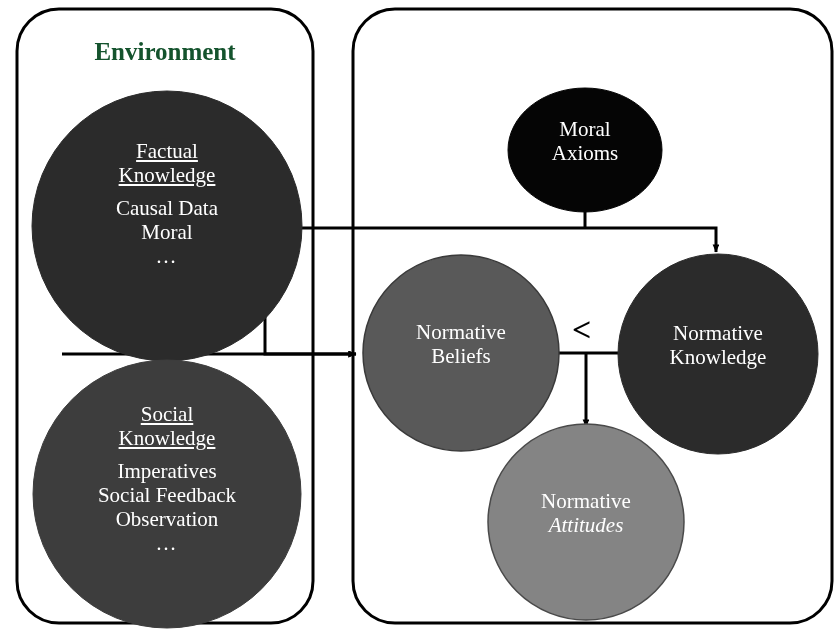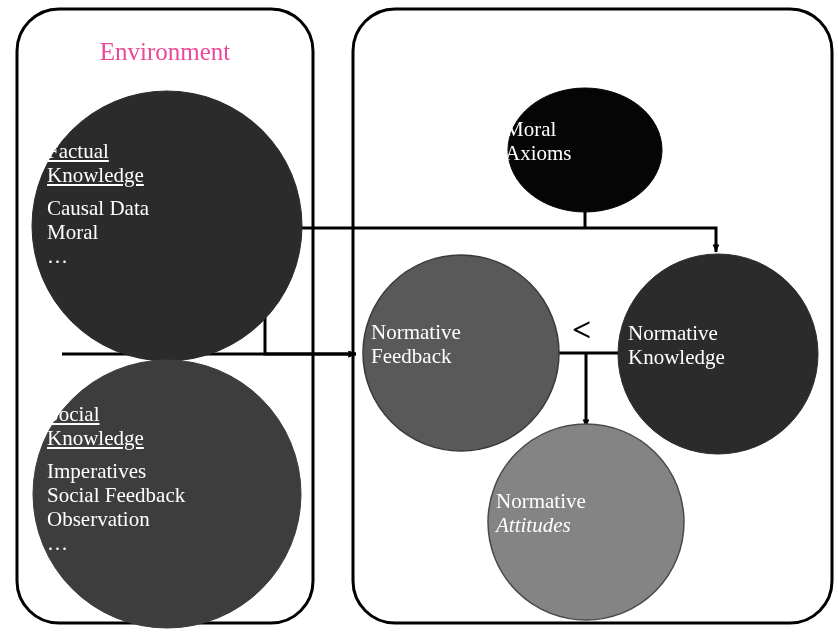--- a/index.html
+++ b/index.html
@@ -19,34 +19,34 @@
   }
   #diagram-svg {
     position: absolute;
     left: 0;
     top: 0;
     width: 838px;
     height: 637px;
   }
   .panel-title {
     position: absolute;
-    font-weight: normal;
+    font-weight: bold;
     font-size: 25px;
-    color: #ec4899;
+    color: #14532d;
     text-align: center;
     white-space: nowrap;
     letter-spacing: 0px;
   }
   #panel-title-environment { left: 17px; top: 38px; width: 296px; }
   #panel-title-epistemics  { left: 353px; top: 38px; width: 479px; }
 
   .node-label {
     position: absolute;
     color: #ffffff;
-    text-align: left;
+    text-align: center;
     line-height: 1.14;
     white-space: nowrap;
     pointer-events: none;
   }
   .node-heading {
     text-decoration: underline;
     text-underline-offset: 2px;
     font-size: 21px;
     display: block;
   }
@@ -132,21 +132,21 @@
     <span class="node-dots">…</span>
   </div>
 
   <div class="node-label" style="left:505px; top:118px; width:160px;">
     <span class="plain-label" style="display:block;">Moral</span>
     <span class="plain-label" style="display:block;">Axioms</span>
   </div>
 
   <div class="node-label" style="left:371px; top:321px; width:180px;">
     <span class="plain-label" style="display:block;">Normative</span>
-    <span class="plain-label" style="display:block;">Feedback</span>
+    <span class="plain-label" style="display:block;">Beliefs</span>
   </div>
 
   <div class="node-label" style="left:628px; top:322px; width:180px;">
     <span class="plain-label" style="display:block;">Normative</span>
     <span class="plain-label" style="display:block;">Knowledge</span>
   </div>
 
   <div class="node-label" style="left:496px; top:490px; width:180px;">
     <span class="plain-label" style="display:block;">Normative</span>
     <span class="plain-label" style="display:block;font-style:italic;">Attitudes</span>

